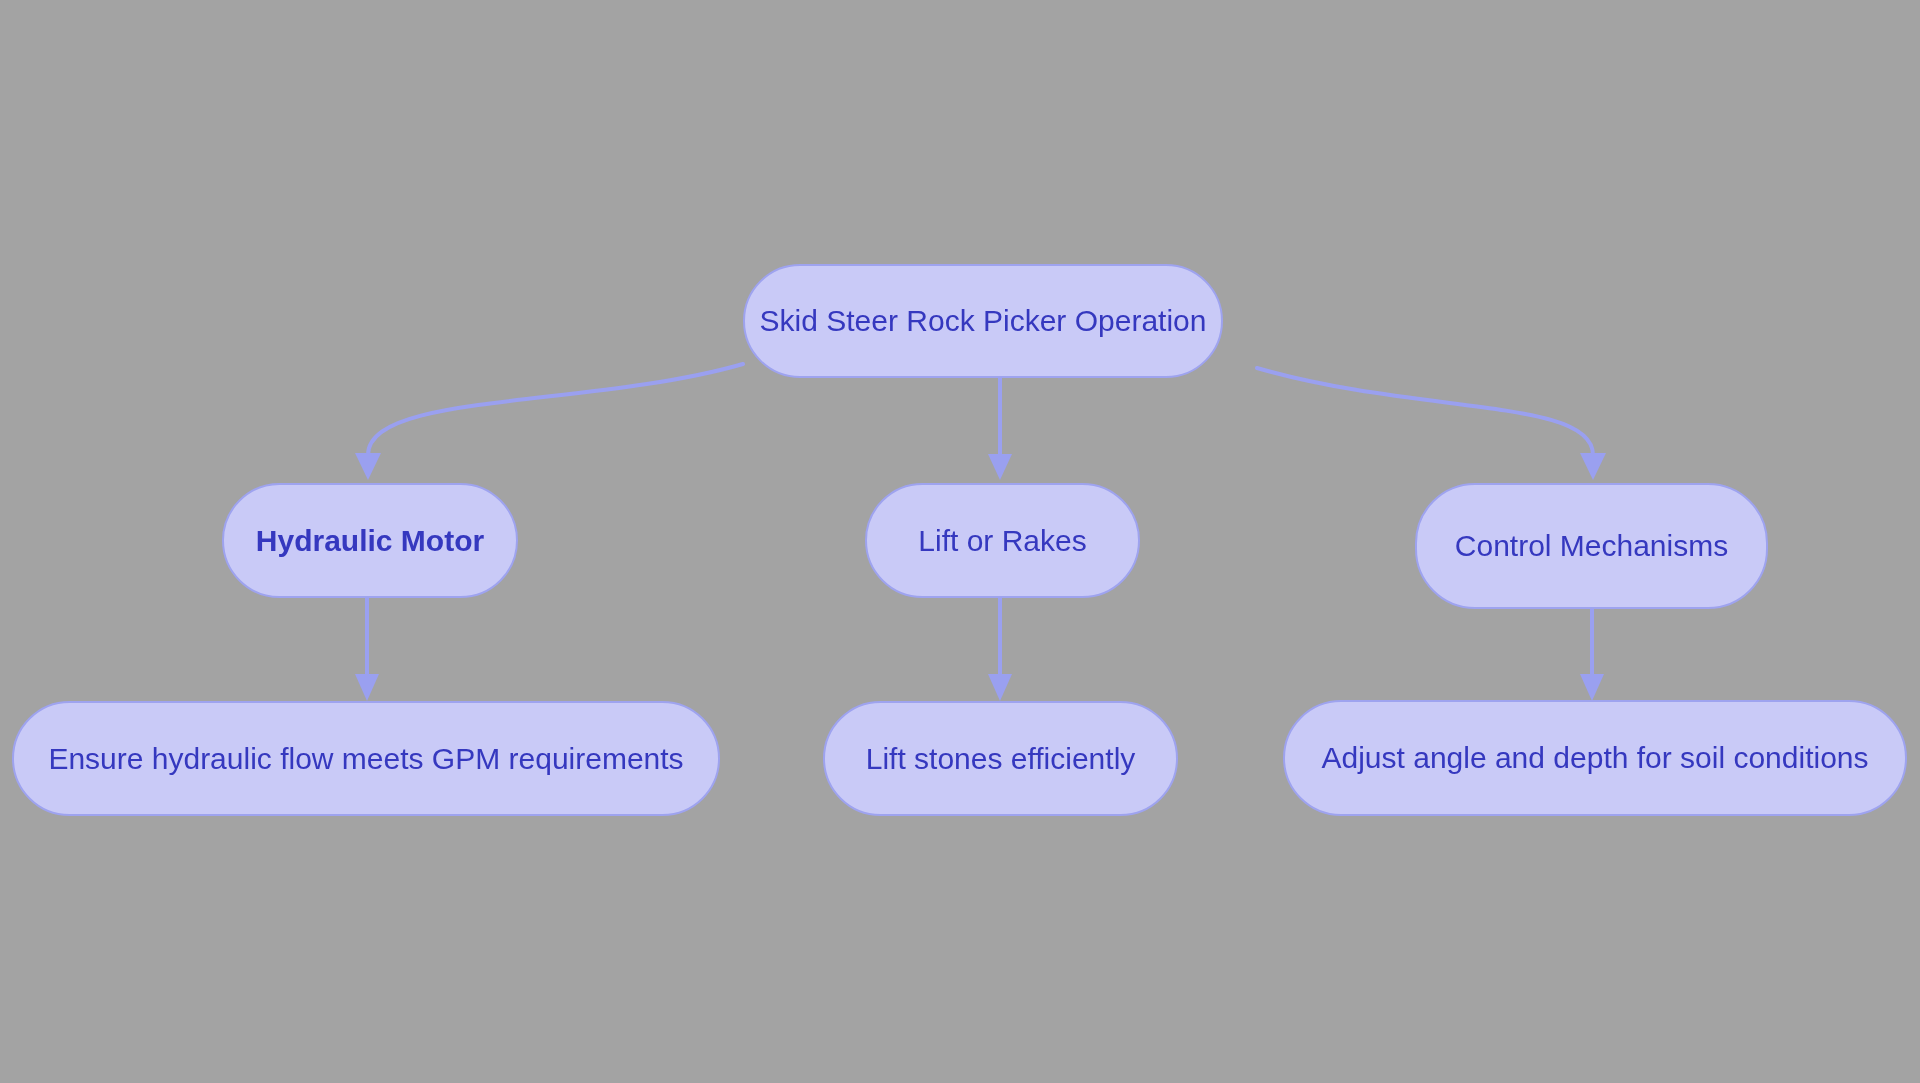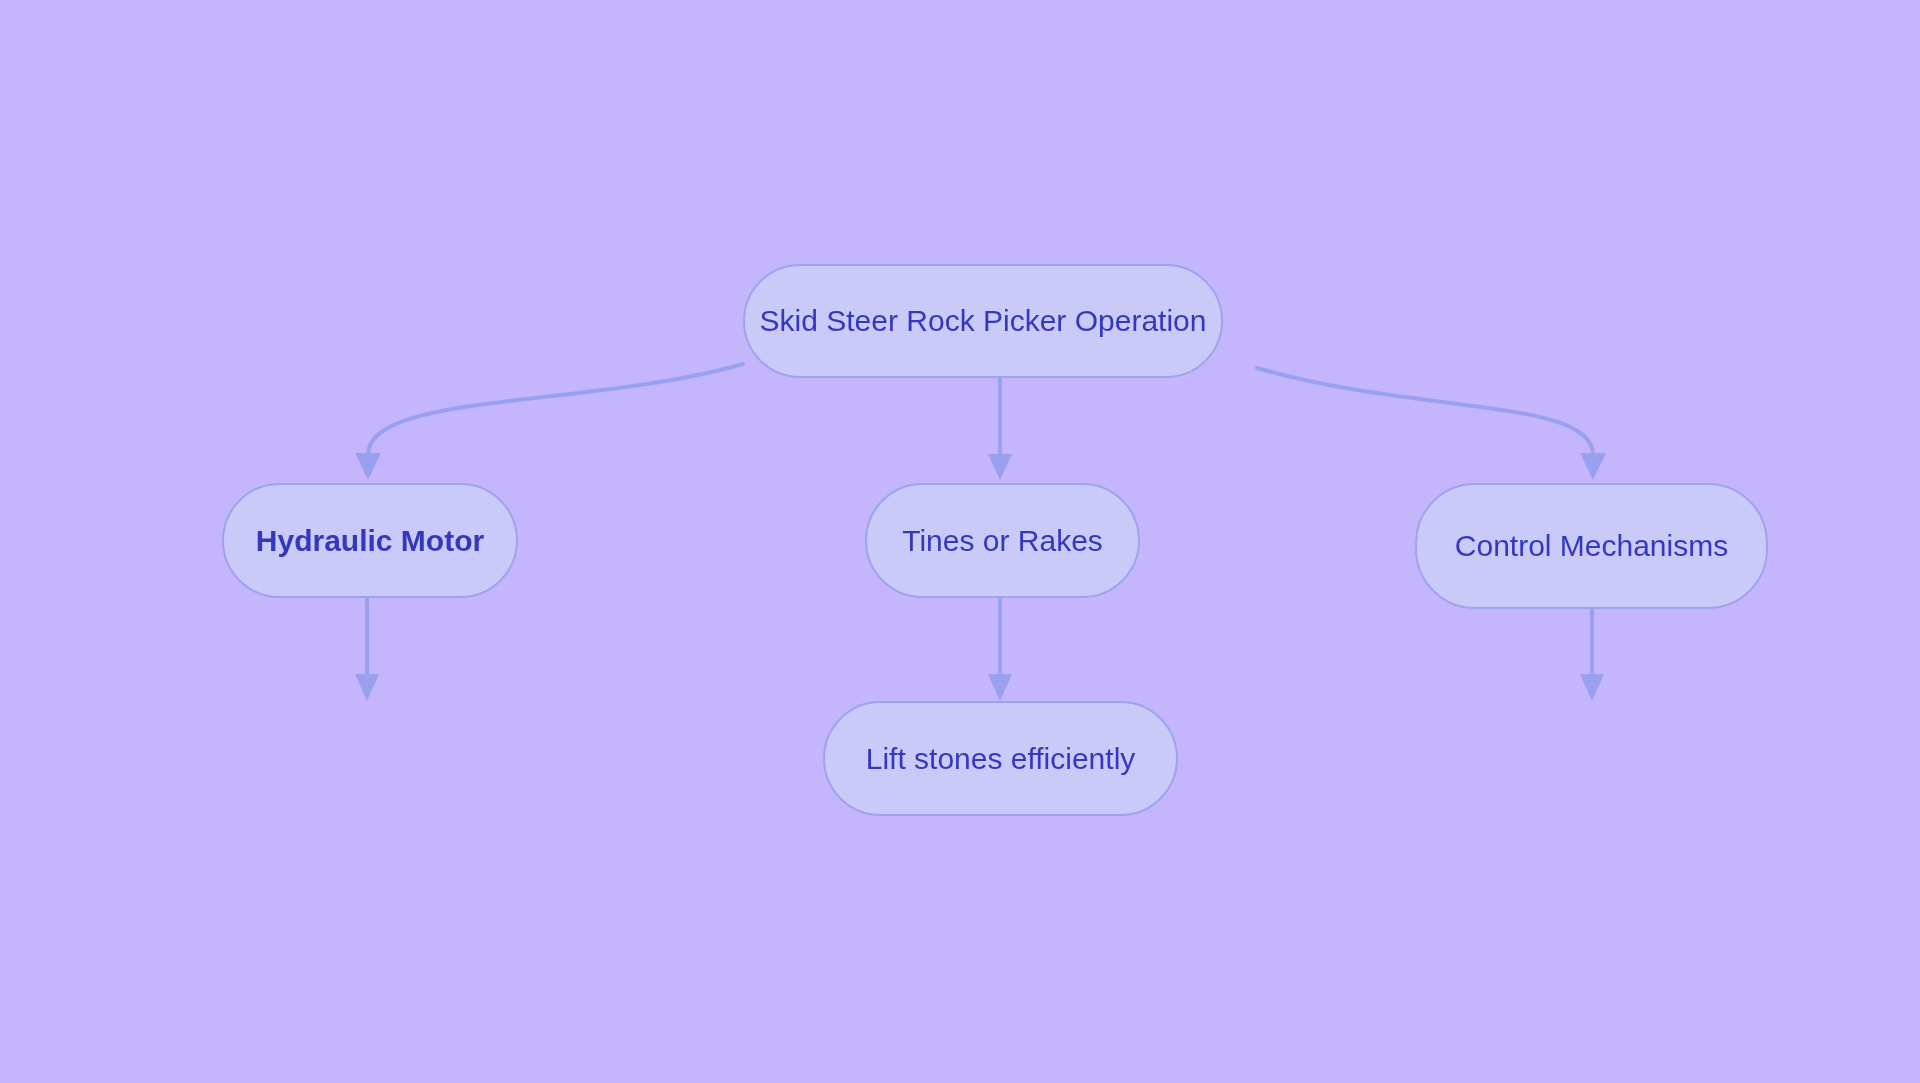--- a/index.html
+++ b/index.html
@@ -4,21 +4,21 @@
 <style>
   html, body {
     margin: 0;
     padding: 0;
     background: #ffffff;
   }
   .canvas {
     position: relative;
     width: 1920px;
     height: 1083px;
-    background: #c4b5fd;
+    background: #a3a3a3;
     font-family: "Liberation Sans", sans-serif;
     overflow: hidden;
     --node-fill: #c9caf7;
     --node-border: #9ea3ef;
     --node-text: #3538bf;
     --edge-color: #9aa0f0;
   }
   .edges {
     position: absolute;
     left: 0;
@@ -95,26 +95,32 @@
 
   <div class="node" id="n-root">
     <span>Skid Steer Rock Picker Operation</span>
   </div>
 
   <div class="node" id="n-hyd">
     <span>Hydraulic Motor</span>
   </div>
 
   <div class="node" id="n-tines">
-    <span>Tines or Rakes</span>
+    <span>Lift or Rakes</span>
   </div>
 
   <div class="node" id="n-ctrl">
     <span>Control Mechanisms</span>
   </div>
 
+  <div class="node" id="n-ensure">
+    <span>Ensure hydraulic flow meets GPM requirements</span>
+  </div>
 
   <div class="node" id="n-lift">
     <span>Lift stones efficiently</span>
   </div>
 
+  <div class="node" id="n-adjust">
+    <span>Adjust angle and depth for soil conditions</span>
+  </div>
 
 </div>
 
 </body></html>

